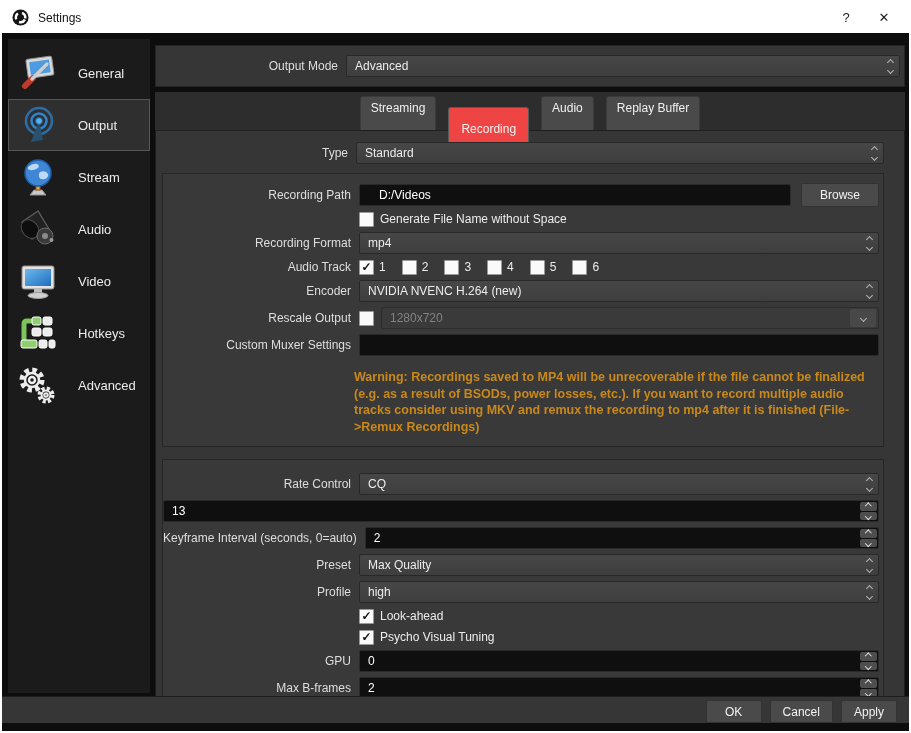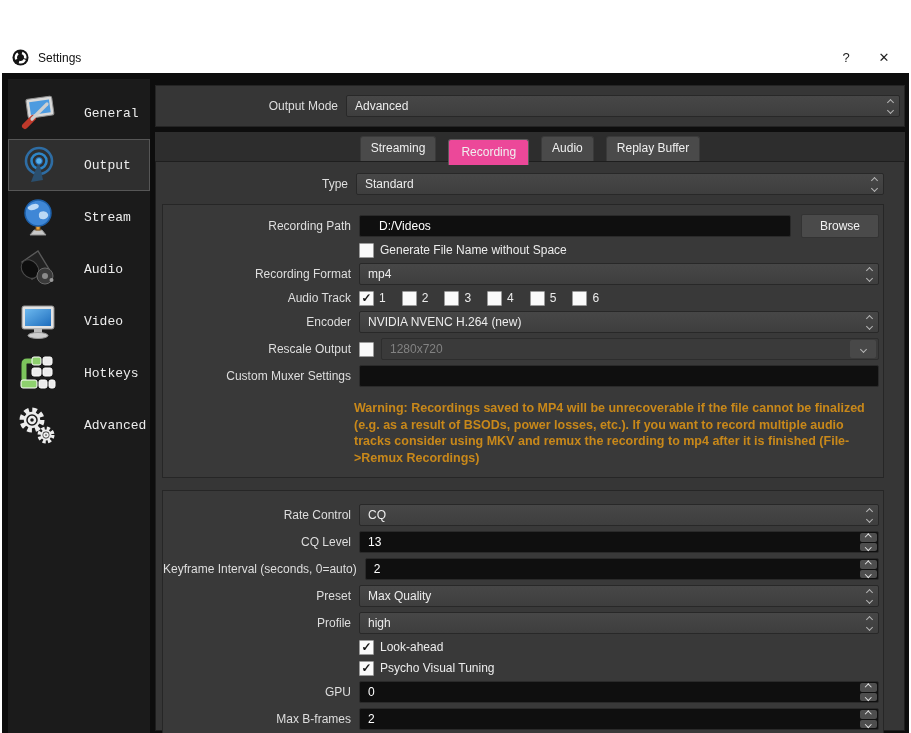--- a/index.html
+++ b/index.html
@@ -5,42 +5,42 @@
   html,body { margin:0; padding:0; }
   body {
     width:911px; height:733px; position:relative; overflow:hidden;
     font-family:"Liberation Sans", sans-serif; background:#ffffff;
     -webkit-font-smoothing:antialiased;
   }
   .window { position:absolute; inset:0; background:#ffffff; padding:2px; box-sizing:border-box; }
   .window-inner { position:relative; width:100%; height:100%; background:#0d0d0d; }
 
   
-  .titlebar { height:31px; background:#ffffff; display:flex; align-items:center; padding:0 6px 0 10px; box-sizing:border-box;margin-top:40px; }
+  .titlebar { height:31px; background:#ffffff; display:flex; align-items:center; padding:0 6px 0 10px; box-sizing:border-box; }
   .tb-title { margin-left:9px; font-size:12px; color:#111; }
   .tb-spacer { flex:1; }
   .tb-btn { width:38px; height:26px; display:flex; align-items:center; justify-content:center; color:#222; font-size:13px; cursor:default; }
 
   
   .sidebar { position:absolute; left:6px; top:37px; width:142px; bottom:38px; background:#1b1b1b; padding-top:8px; box-sizing:border-box; }
   .side-item { height:52px; display:flex; align-items:center; padding-left:9px; box-sizing:border-box; border:1px solid transparent; }
   .side-item.selected { background:#2f2f2f; border-color:#565656; }
-  .side-label { margin-left:26px; font-size:13px; color:#ececec;font-family:Liberation Mono, monospace; }
+  .side-label { margin-left:20px; font-size:13px; color:#ececec; }
   .side-icon { width:40px; height:40px; flex:0 0 auto; }
 
   
   .content { position:absolute; left:153px; top:37px; width:750px; bottom:38px; box-sizing:border-box; }
 
   .group-outputmode { margin-top:6px; height:42px; background:#363636; border:1px solid #242424; display:flex; align-items:center; box-sizing:border-box; padding-right:4px; }
   .gom-label { flex:0 0 182px; text-align:right; padding-right:8px; font-size:12px; color:#dedede; }
 
   .tabwidget { margin-top:5px; background:#2d2d2d; }
   .tabs-row { display:flex; justify-content:center; gap:12px; padding-top:3px; position:relative; }
   .tab { padding:4px 10px 5px; background:#4a4a4a; border:1px solid #3a3a3a; border-bottom:none; border-radius:3px 3px 0 0; font-size:12px; color:#f0f0f0; margin-bottom:0; position:relative; top:1px; }
-  .tab.active { background:#ec4899; border-color:#5a5a5a; padding:5px 12px 6px; top:4px; z-index:2; }
+  .tab.active { background:#ef4444; border-color:#5a5a5a; padding:14px 12px 6px; top:12px; z-index:2; }
   .tab-pane { background:#363636; border:1px solid #1e1e1e; height:570px; box-sizing:border-box; padding:6px 20px 0 4px; position:relative; }
 
   .form-row { display:flex; align-items:center; height:22px; margin:5px 0; }
   .form-row.slim { height:16px; }
   .row-label { flex:0 0 188px; text-align:right; padding-right:8px; font-size:12px; color:#dedede; white-space:nowrap; overflow:visible; }
   .ctrl { flex:1; display:flex; align-items:center; min-width:0; }
 
   .groupbox { border:1px solid #262626; background:#393939; margin:9px 0 0 2px; padding:5px 4px 7px 0; }
 
   
@@ -332,21 +332,20 @@
                   <span class="combo-value">CQ</span>
                   <span class="combo-arrows">
                       <span class="chev up"></span>
                       <span class="chev down"></span>
                     </span>
                 </div>
               </div>
             </div>
 
             <div class="form-row">
-              <span class="row-label">CQ Level</span>
               <div class="ctrl">
                 <div class="spinbox">
                   <span class="spin-value">13</span>
                   <span class="spin-btns">
                       <span class="spin-btn">
                         <span class="chev up"></span>
                       </span>
                       <span class="spin-btn">
                         <span class="chev down"></span>
                       </span>

